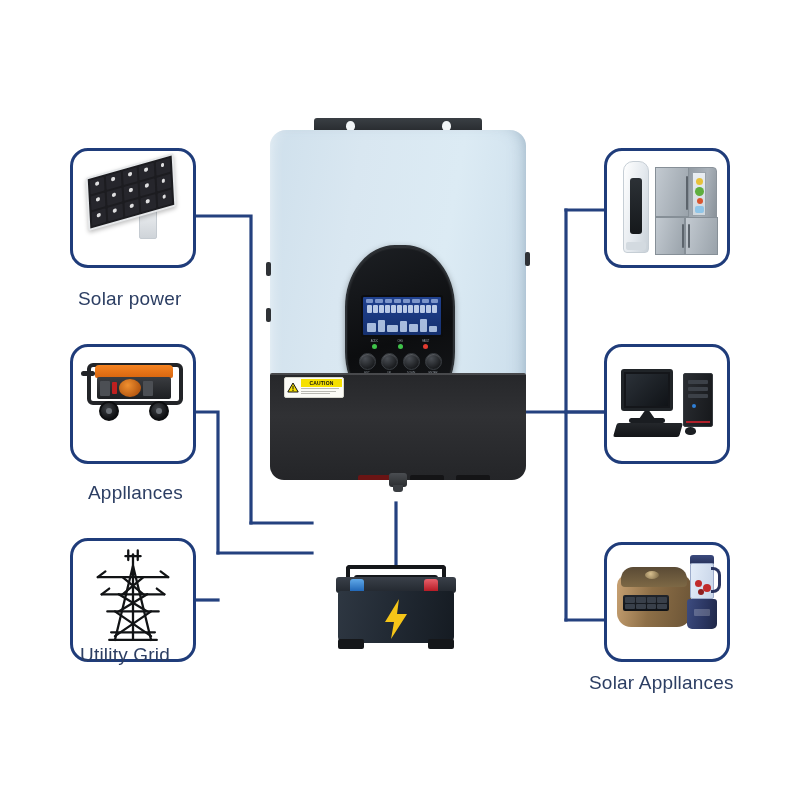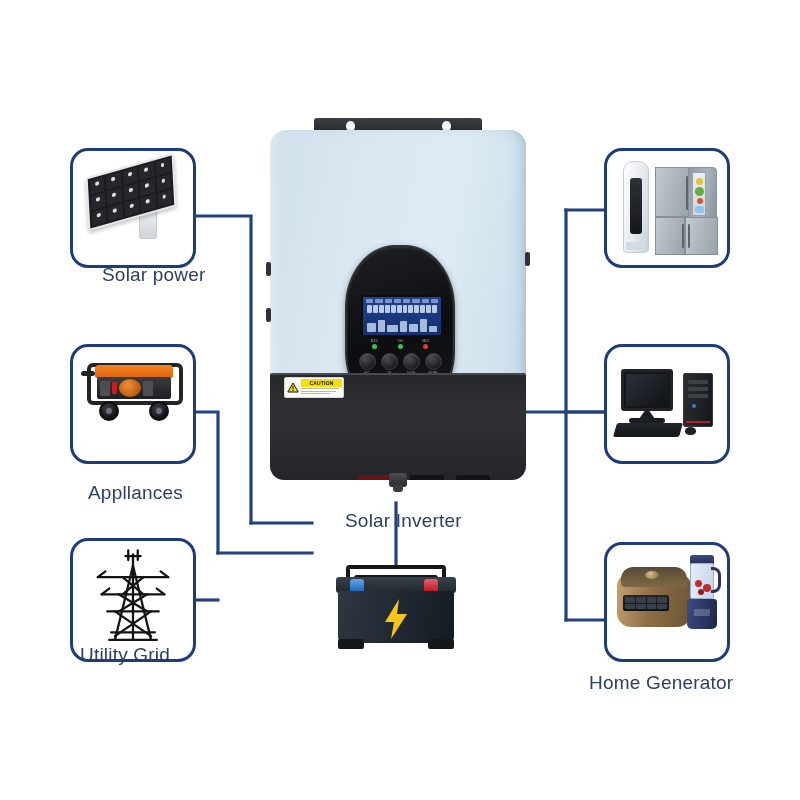--- a/index.html
+++ b/index.html
@@ -379,21 +379,21 @@
           <div class="sp-cell"></div>
           <div class="sp-cell"></div>
         <div class="sp-cell"></div>
           <div class="sp-cell"></div>
           <div class="sp-cell"></div>
           <div class="sp-cell"></div>
           <div class="sp-cell"></div>
       </div>
     </div>
   </div>
-  <div class="caption" style="left:78px;top:264px;margin-left:24px;">Solar power</div>
+  <div class="caption" style="left:78px;top:288px;">Solar power</div>
 
   <div class="card" id="card-generator" style="left:70px;top:344px;width:126px;height:120px;">
     <div class="card-art">
       <div class="gen-frame">
         <div class="gen-handle"></div>
         <div class="gen-cage"></div>
         <div class="gen-top"></div>
         <div class="gen-mid">
           <div class="gen-blk"></div>
           <div class="gen-red"></div>
@@ -529,21 +529,20 @@
               <i style="width:70%"></i>
           </div>
         </div>
       </div>
       <div class="inv-vent" style="left:88px;width:36px;background:#6a1414;"></div>
       <div class="inv-vent" style="left:140px;width:34px;"></div>
       <div class="inv-vent" style="left:186px;width:34px;"></div>
       <div class="inv-knob"></div>
     </div>
   </div>
-  <div class="caption" style="left:345px;top:510px;">Solar Inverter</div>
 
   <div id="battery">
     <div class="bat-handle"></div>
     <div class="bat-lidtop"></div>
     <div class="bat-lid"></div>
     <div class="bat-term neg"></div>
     <div class="bat-term pos"></div>
     <div class="bat-body"></div>
     <div class="bat-foot" style="left:6px;"></div>
     <div class="bat-foot" style="left:96px;"></div>
@@ -619,15 +618,15 @@
           <div class="bl-fruit" style="left:12px;top:20px;width:8px;height:8px;"></div>
           <div class="bl-fruit" style="left:7px;top:25px;width:6px;height:6px;background:#8f1f1f;"></div>
         </div>
         <div class="bl-handle"></div>
         <div class="bl-base">
             <div class="bl-screen"></div>
           </div>
       </div>
     </div>
   </div>
-  <div class="caption" style="left:589px;top:672px;">Home Generator</div>
+  <div class="caption" style="left:589px;top:672px;">Solar Appllances</div>
 
 </div>
 
 </body></html>

